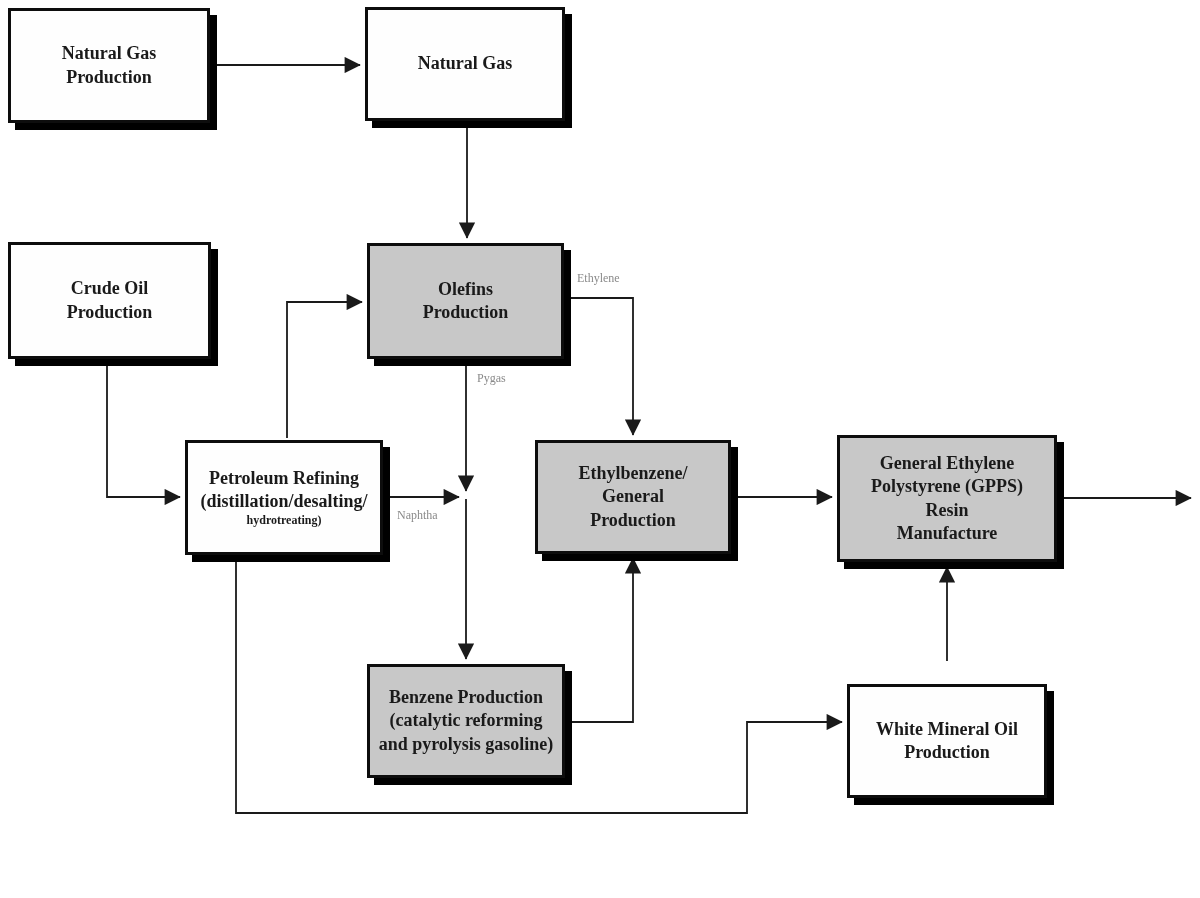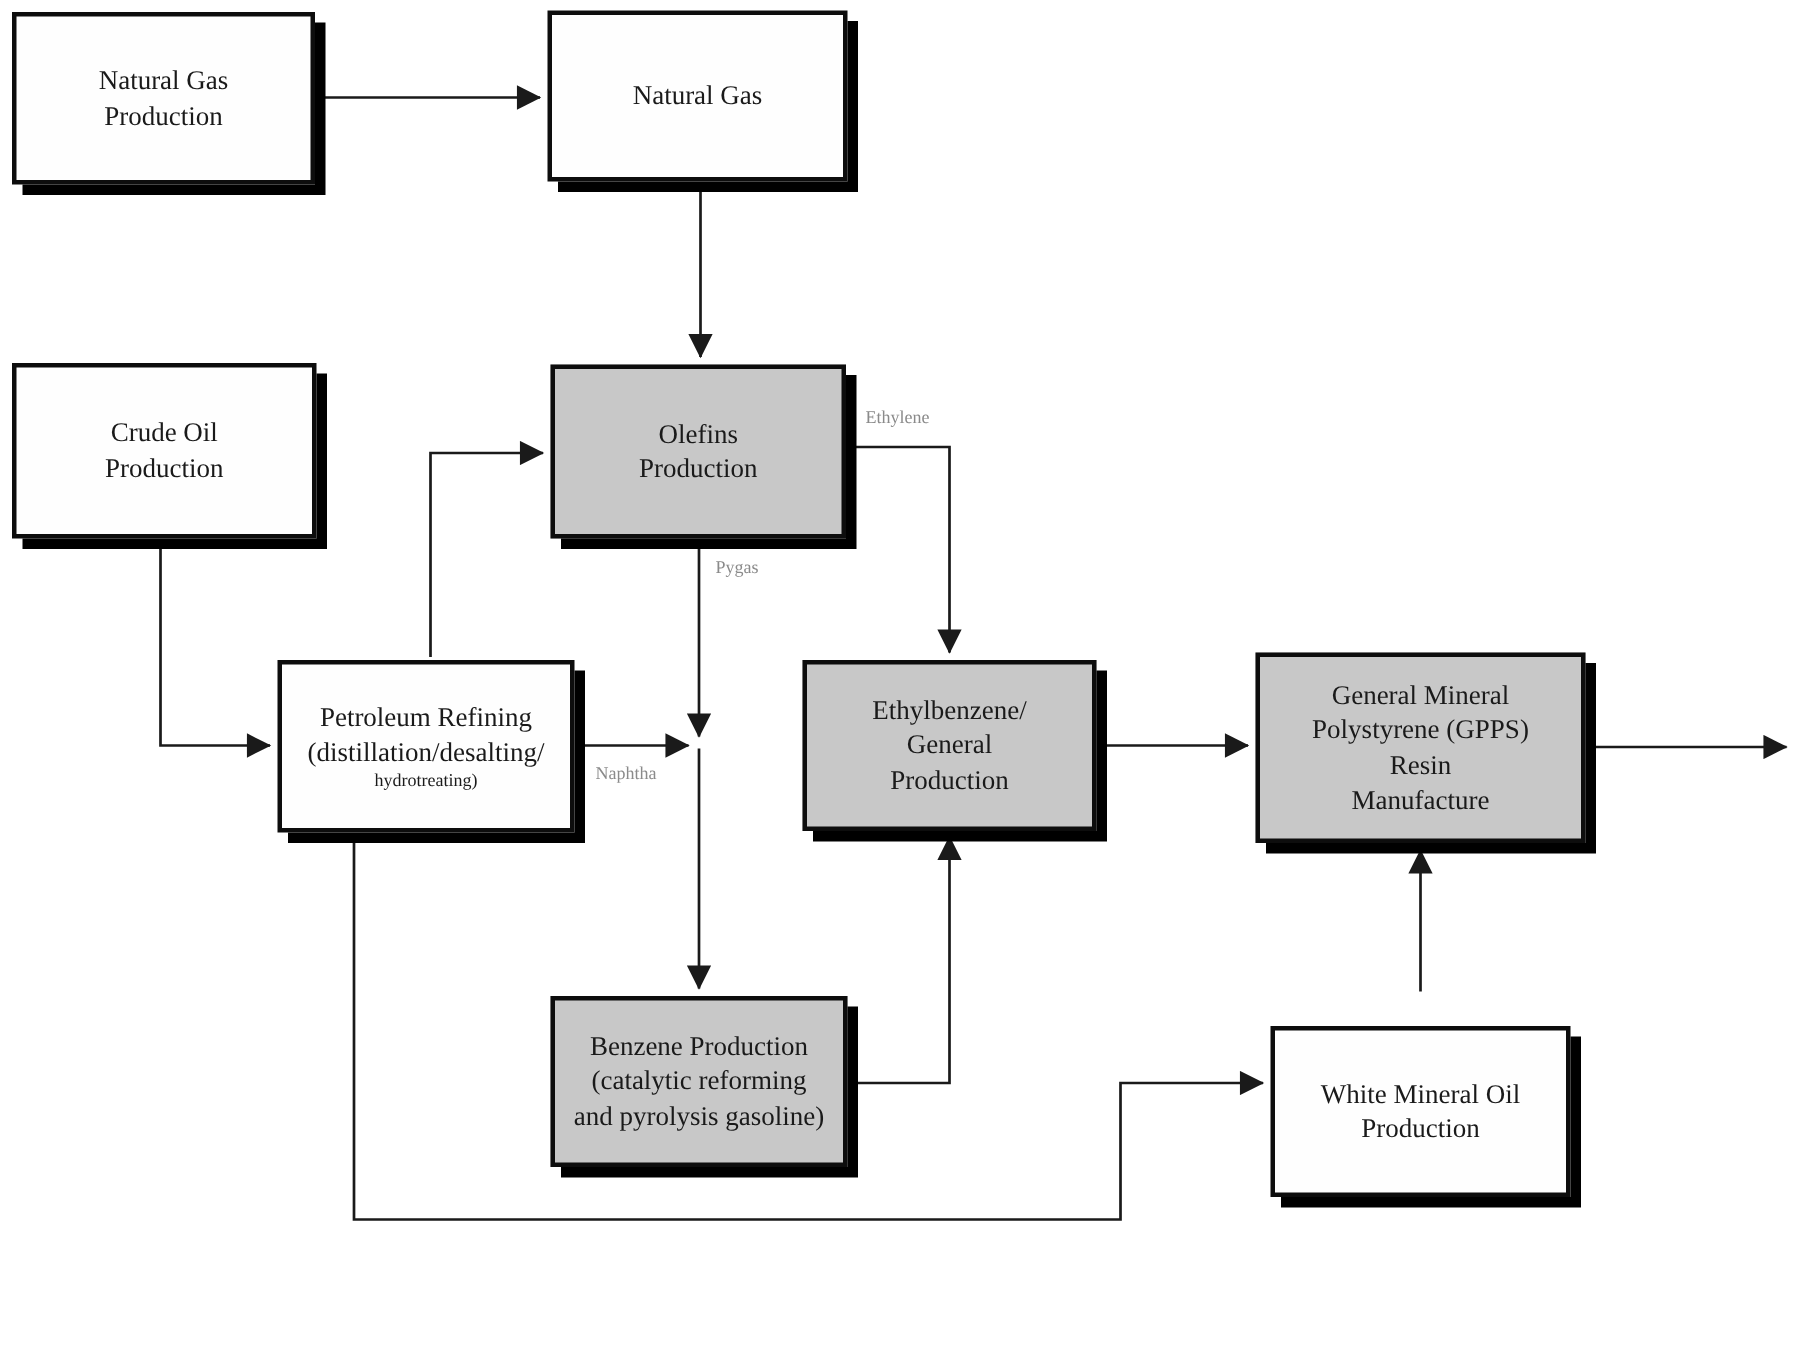--- a/index.html
+++ b/index.html
@@ -23,20 +23,21 @@
     box-shadow: 7px 7px 0 0 var(--shadow, #000000);
     display: flex;
     flex-direction: column;
     justify-content: center;
     align-items: center;
     text-align: center;
     color: #1a1a1a;
     font-size: 18px;
     line-height: 1.28;
     white-space: nowrap;
+    font-weight: bold;
   }
   .node.white { background: var(--box-white, #fefefe); }
   .node.gray  { background: var(--box-gray, #c8c8c8); }
   .nl { width: 100%; }
   .nl.small { font-size: 12px; }
   .edge-label {
     position: absolute;
     color: var(--edge-label, #8a8a8a);
     font-size: 12px;
     white-space: nowrap;
@@ -95,21 +96,21 @@
     <div class="nl small">hydrotreating)</div>
   </div>
 
   <div class="node gray" style="left:535px; top:440px; width:196px; height:114px;">
     <div class="nl">Ethylbenzene/</div>
     <div class="nl">General</div>
     <div class="nl">Production</div>
   </div>
 
   <div class="node gray" style="left:837px; top:435px; width:220px; height:127px;">
-    <div class="nl">General Mineral</div>
+    <div class="nl">General Ethylene</div>
     <div class="nl">Polystyrene (GPPS)</div>
     <div class="nl">Resin</div>
     <div class="nl">Manufacture</div>
   </div>
 
   <div class="node gray" style="left:367px; top:664px; width:198px; height:114px;">
     <div class="nl">Benzene Production</div>
     <div class="nl">(catalytic reforming</div>
     <div class="nl">and pyrolysis gasoline)</div>
   </div>

